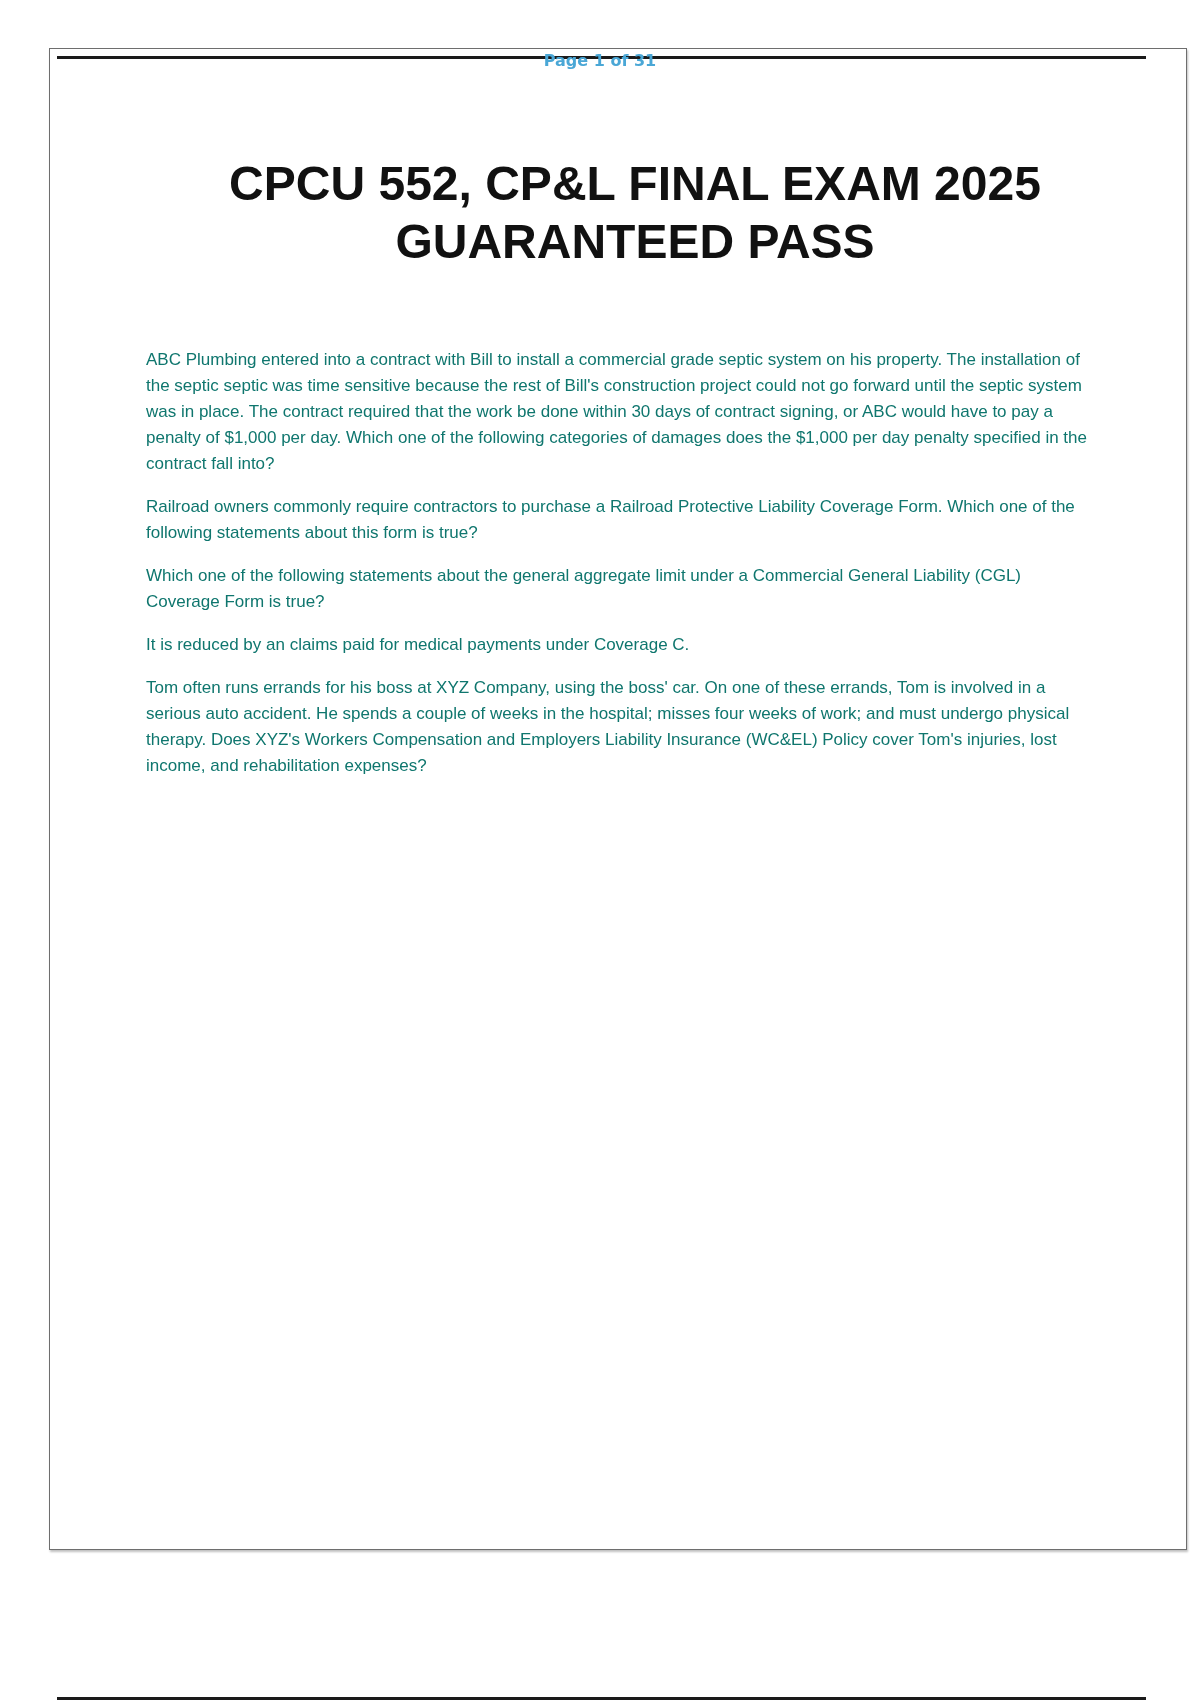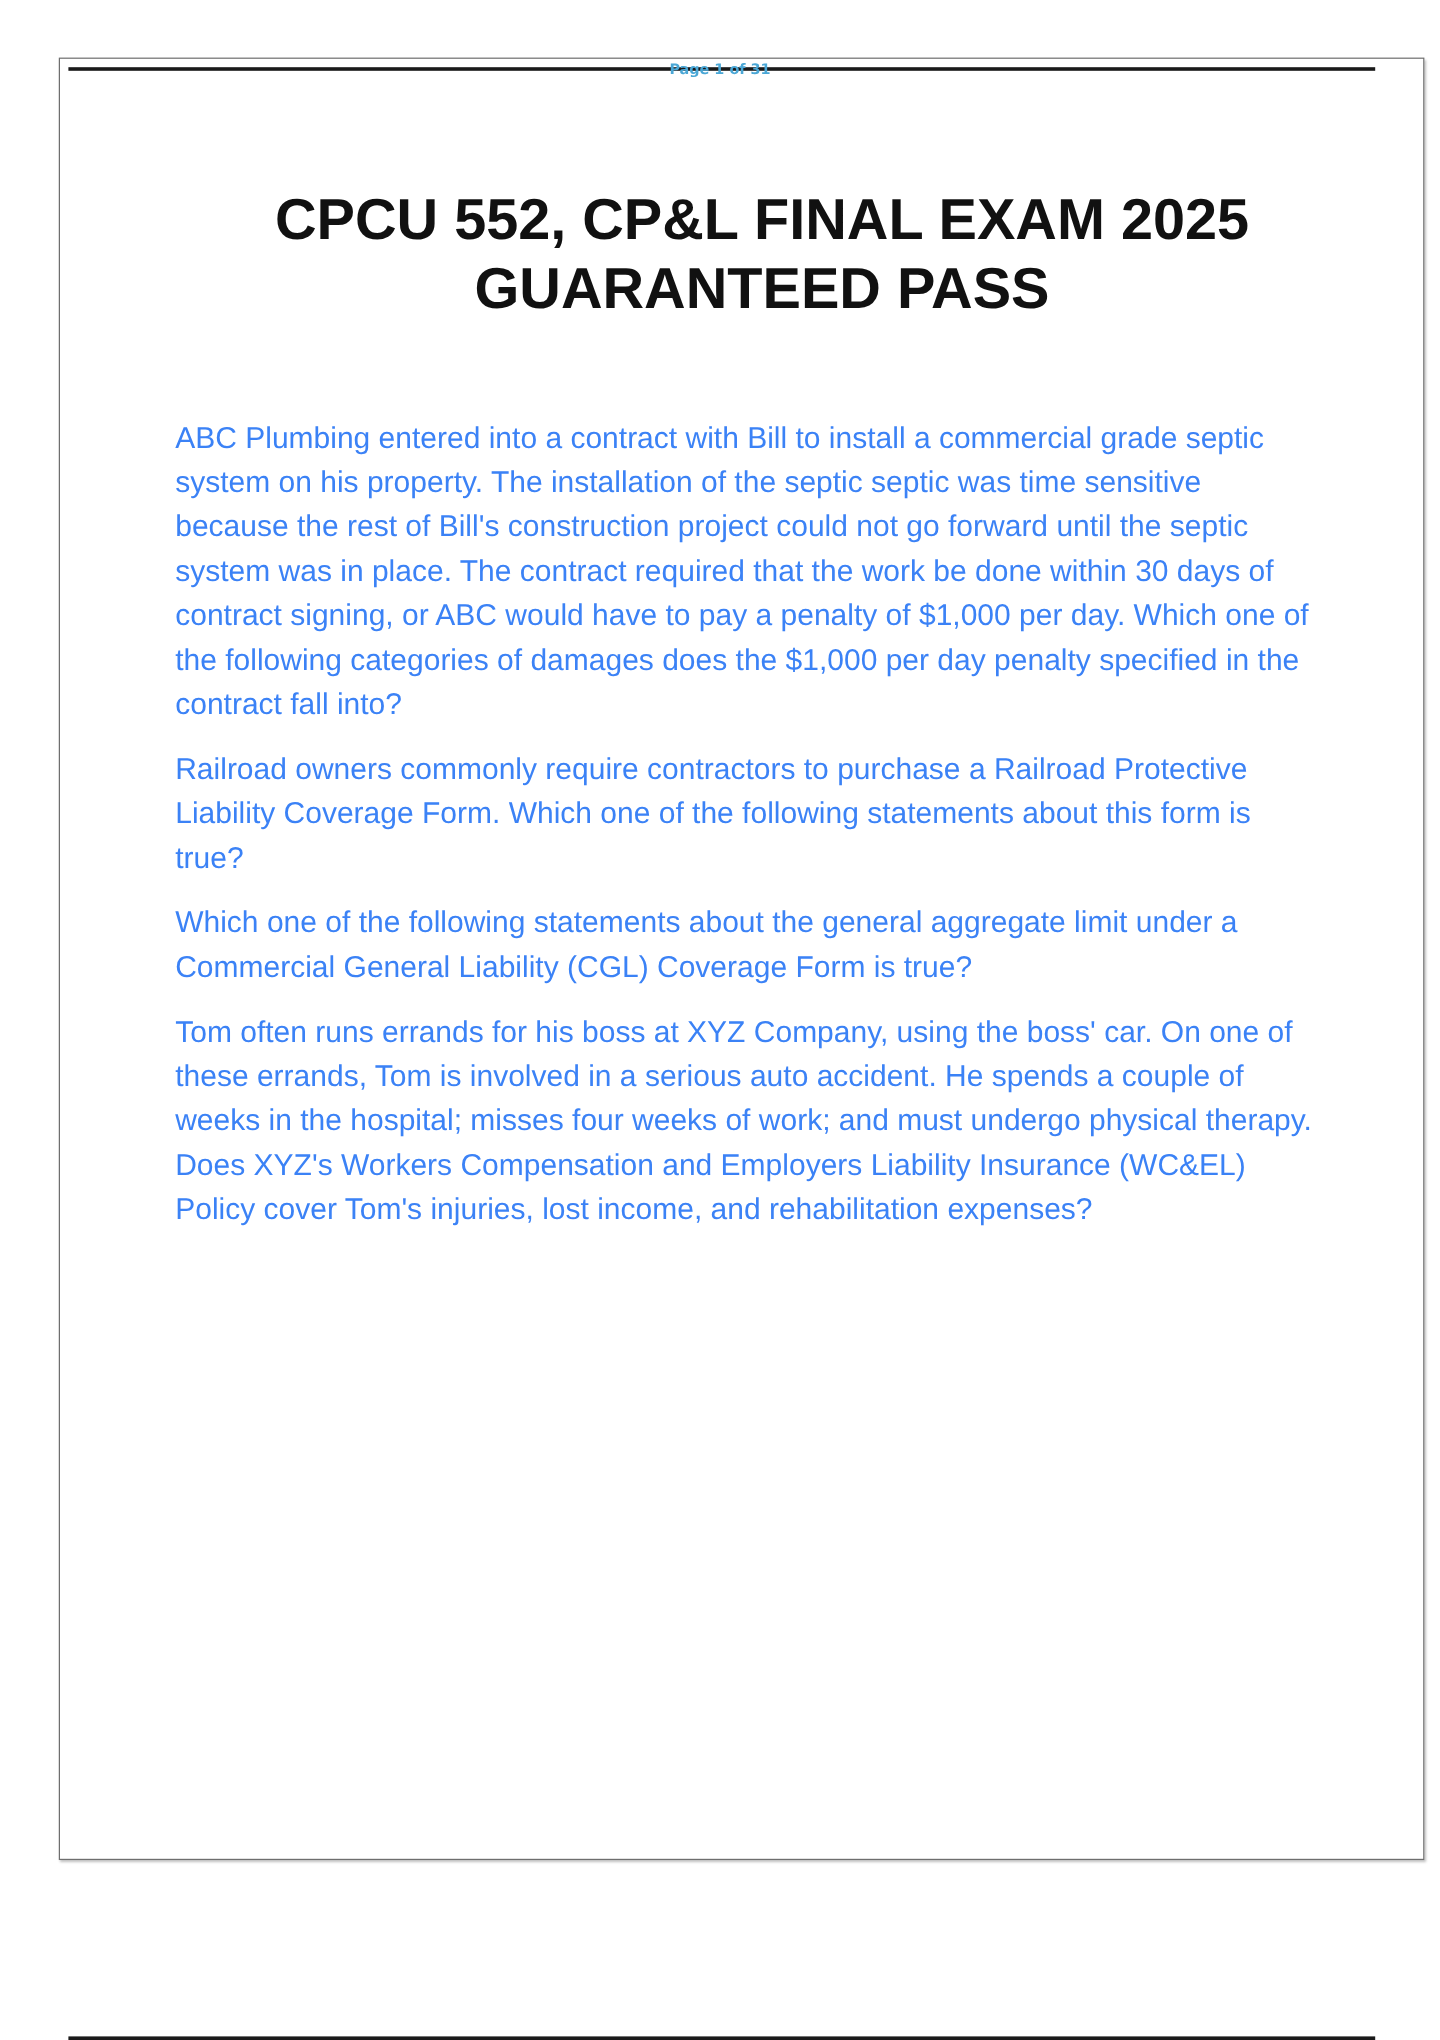--- a/index.html
+++ b/index.html
@@ -2,39 +2,40 @@
 <html><head>
 <meta charset="utf-8">
 <style>
   html, body { margin: 0; padding: 0; background: #ffffff; }
   body { width: 1200px; height: 1700px; position: relative; overflow: hidden;
          font-family: "Liberation Sans", sans-serif; color: #1a1a1a; }
   .page-frame { position: absolute; left: 49px; top: 48px; width: 1136px; height: 1500px;
                 border: 1.5px solid #6e6e6e; box-shadow: 1px 2px 2px rgba(0,0,0,0.25); background: #fff; }
   .header-rule { position: absolute; left: 57px; top: 56px; width: 1089px; height: 3px; background: #1a1a1a; }
   .page-number { position: absolute; left: 0; width: 1200px; top: 51px; text-align: center;
-                 font-family: "DejaVu Sans", sans-serif; font-size: 12px; color: #4aa7d6; font-weight: bold; }
+                 font-family: "DejaVu Sans", sans-serif; font-size: 16px; color: #4aa7d6; font-weight: bold; }
   .title { position: absolute; left: 60px; width: 1150px; top: 155px; text-align: center;
            font-weight: bold; font-size: 48px; line-height: 58px; color: #111; }
-  .content { position: absolute; left: 146px; top: 347px; width: 950px; font-size: 25px; line-height: 37px; color: #3b82f6; }
+  .content { position: absolute; left: 146px; top: 347px; width: 950px; font-size: 17px; line-height: 26px; color: #0f766e; }
   .para { margin: 0 0 17px 0; }
   .footer-rule { position: absolute; left: 57px; top: 1697px; width: 1089px; height: 3px; background: #1a1a1a; }
 </style>
 </head>
 <body>
 
 <div class="page-frame"></div>
 <div class="header-rule"></div>
 <div class="page-number">Page 1 of 31</div>
 
 <div class="title">
   <div>CPCU 552, CP&amp;L FINAL EXAM 2025</div>
   <div>GUARANTEED PASS</div>
 </div>
 
 <div class="content">
   <p class="para">ABC Plumbing entered into a contract with Bill to install a commercial grade septic system on his property. The installation of the septic septic was time sensitive because the rest of Bill's construction project could not go forward until the septic system was in place. The contract required that the work be done within 30 days of contract signing, or ABC would have to pay a penalty of $1,000 per day. Which one of the following categories of damages does the $1,000 per day penalty specified in the contract fall into?</p>
   <p class="para">Railroad owners commonly require contractors to purchase a Railroad Protective Liability Coverage Form. Which one of the following statements about this form is true?</p>
   <p class="para">Which one of the following statements about the general aggregate limit under a Commercial General Liability (CGL) Coverage Form is true?</p>
+  <p class="para">It is reduced by an claims paid for medical payments under Coverage C.</p>
   <p class="para">Tom often runs errands for his boss at XYZ Company, using the boss' car. On one of these errands, Tom is involved in a serious auto accident. He spends a couple of weeks in the hospital; misses four weeks of work; and must undergo physical therapy. Does XYZ's Workers Compensation and Employers Liability Insurance (WC&amp;EL) Policy cover Tom's injuries, lost income, and rehabilitation expenses?</p>
 </div>
 
 <div class="footer-rule"></div>
 
 </body></html>

